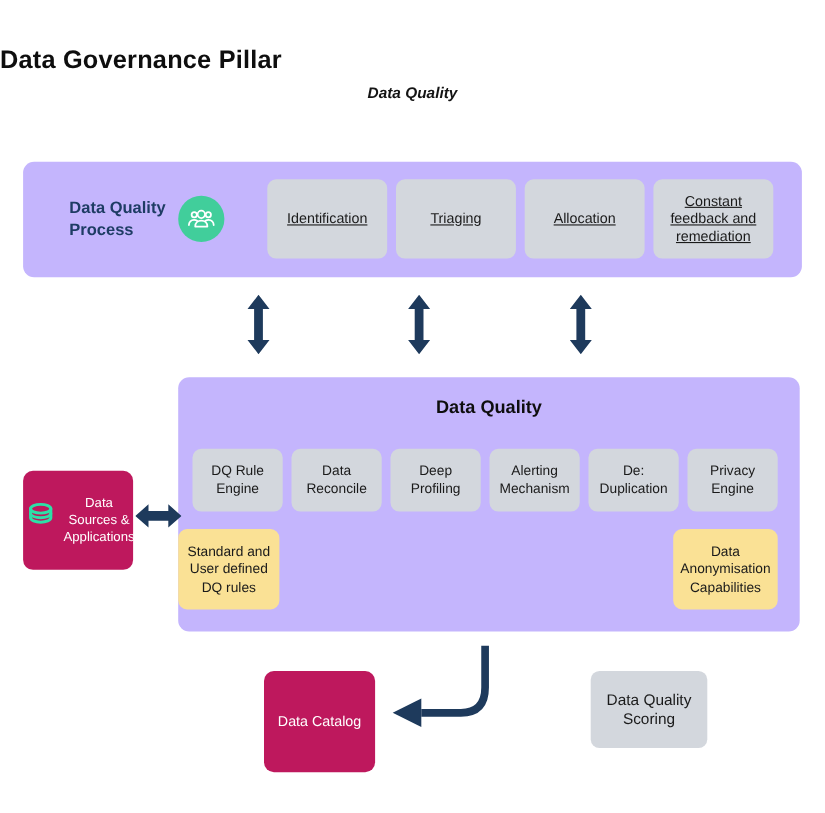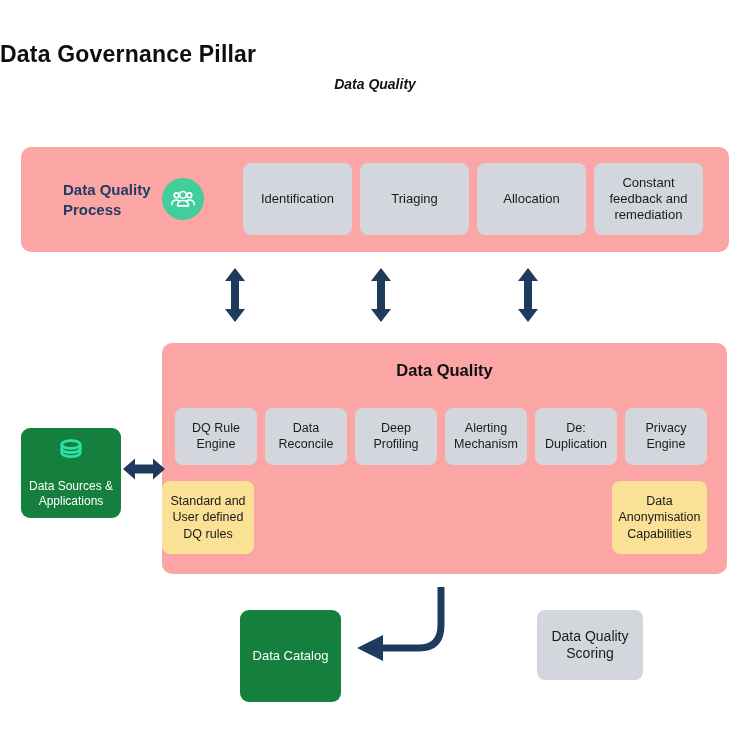--- a/index.html
+++ b/index.html
@@ -25,21 +25,21 @@
     position: absolute;
     top: 76px; left: 0; width: 100%;
     text-align: center;
     font-size: 14px;
     font-style: italic;
     font-weight: 600;
     color: #141414;
   }
   .panel {
     position: absolute;
-    background: #fca5a5;
+    background: #c4b5fd;
     border-radius: 10px;
   }
   .panel-process { left: 21px; top: 147px; width: 708px; height: 105px; }
   .panel-quality { left: 162px; top: 343px; width: 565px; height: 231px; }
   .process-label {
     position: absolute;
     left: 42px; top: 0; height: 100%; width: 104px;
     display: flex; align-items: center;
     font-size: 15px; font-weight: 700;
     color: #1e3c64; line-height: 1.3;
@@ -58,21 +58,21 @@
   .gbox {
     background: #d3d7dd;
     border-radius: 8px;
     display: flex; align-items: center; justify-content: center;
     text-align: center;
     color: #1a1a1a;
     line-height: 1.25;
     box-sizing: border-box;
     padding: 4px 8px;
   }
-  .step-box { width: 109px; height: 72px; font-size: 13px; }
+  .step-box { width: 109px; height: 72px; font-size: 13px; text-decoration: underline; }
   .module-box { width: 82px; height: 57px; font-size: 12.5px; }
   .quality-title {
     position: absolute;
     top: 18px; left: 0; width: 100%;
     text-align: center;
     font-size: 16.5px; font-weight: 800;
     color: #0e0e0e;
   }
   .ybox {
     position: absolute;
@@ -83,24 +83,24 @@
     color: #1a1a1a;
     font-size: 12.5px;
     line-height: 1.3;
     box-sizing: border-box;
     padding: 6px 8px;
   }
   .ybox-rules { left: 0; top: 138px; width: 92px; height: 73px; text-align: center; }
   .ybox-anon  { left: 450px; top: 138px; width: 95px; height: 73px; }
   .pbox {
     position: absolute;
-    background: #15803d;
+    background: #be185d;
     border-radius: 9px;
     color: #ffffff;
-    display: flex; flex-direction: column;
+    display: flex; flex-direction: row;
     align-items: center; justify-content: center;
     text-align: center;
     line-height: 1.3;
     box-sizing: border-box;
     padding: 2px;
   }
   .pbox-sources { left: 21px; top: 428px; width: 100px; height: 90px; font-size: 12px; gap: 4px; }
   .pbox-catalog { left: 240px; top: 610px; width: 101px; height: 92px; font-size: 13px; }
   .scoring-box {
     position: absolute;

